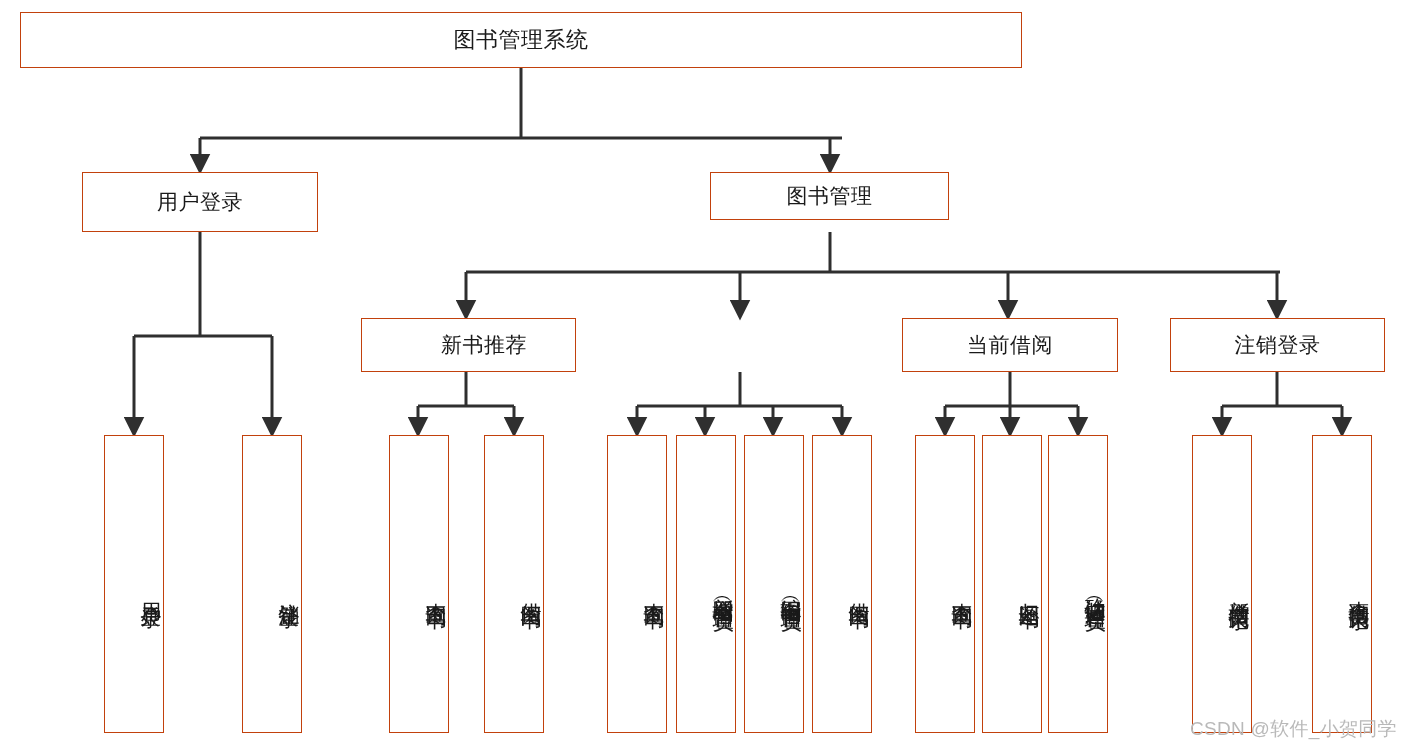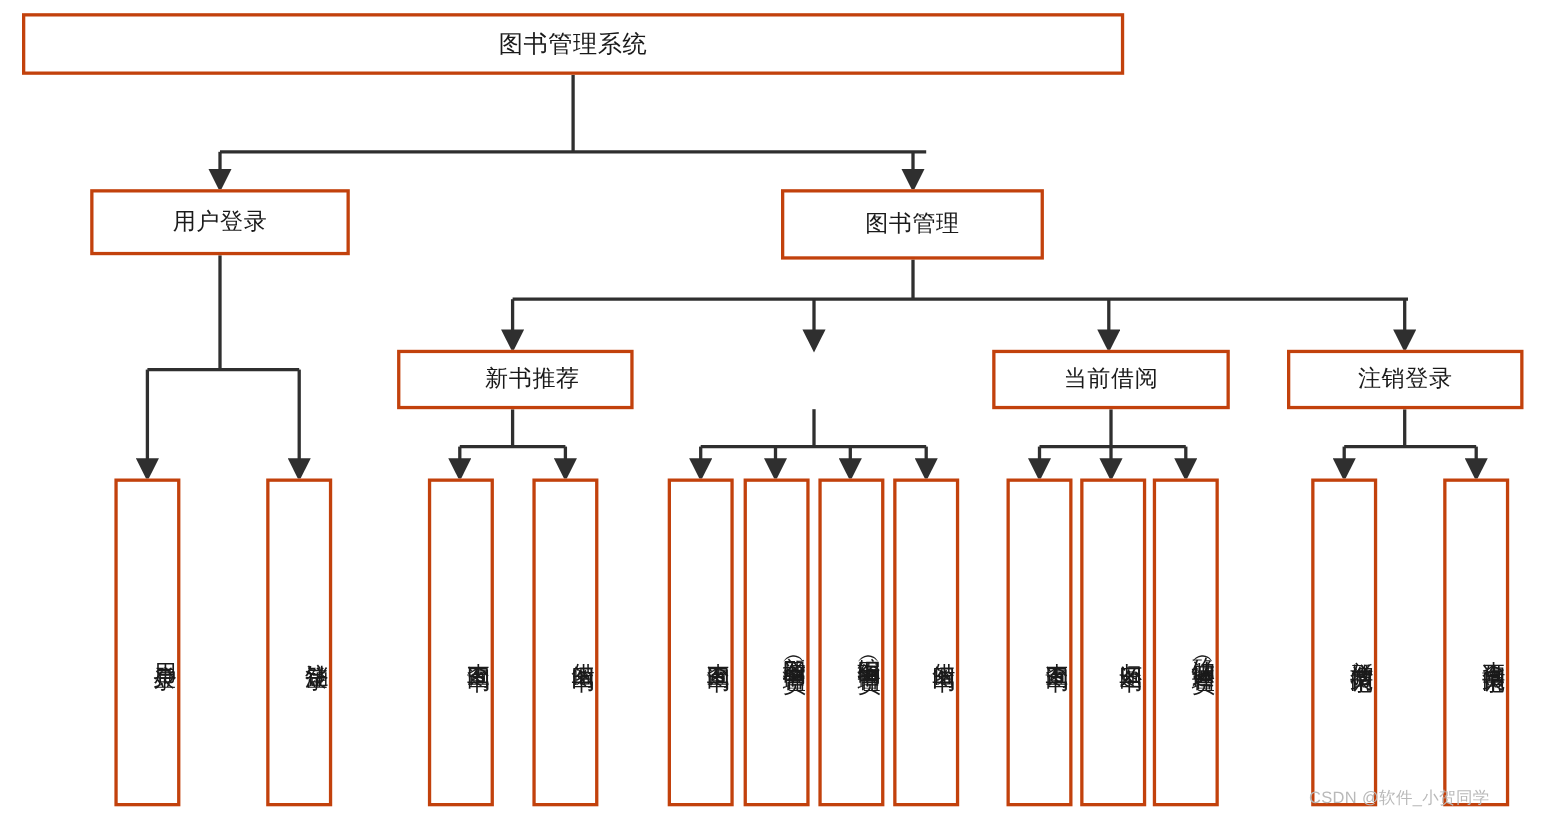--- a/index.html
+++ b/index.html
@@ -22,21 +22,21 @@
     position: absolute;
     left: 0;
     top: 0;
     width: 1405px;
     height: 747px;
     pointer-events: none;
   }
   .node {
     position: absolute;
     box-sizing: border-box;
-    border: 3px solid #c2410c;
+    border: 1px solid #c2410c;
     background: #ffffff;
     color: #1a1a1a;
     display: flex;
     align-items: center;
     justify-content: center;
     text-align: center;
     line-height: 1.16;
     z-index: 2;
   }
   .node.horiz {
@@ -55,21 +55,21 @@
     align-items: flex-start;
     justify-content: center;
   }
   .node.vert > span {
     display: block;
   }
   .watermark {
     position: absolute;
     left: 1190px;
     top: 716px;
-    font-size: 15px;
+    font-size: 19px;
     color: #b9b9b9;
     white-space: nowrap;
     z-index: 5;
     letter-spacing: 0.3px;
   }
 </style>
 </head>
 <body>
 
 <div id="canvas">
@@ -124,21 +124,21 @@
     </g>
   </svg>
 
   <div class="node root horiz" style="left:20px; top:12px; width:1002px; height:56px;">
     <span>图书管理系统</span>
   </div>
 
   <div class="node horiz" style="left:82px; top:172px; width:236px; height:60px;">
     <span>用户登录</span>
   </div>
-  <div class="node horiz" style="left:710px; top:172px; width:239px; height:64px;">
+  <div class="node horiz" style="left:710px; top:172px; width:239px; height:48px;">
     <span>图书管理</span>
   </div>
 
   <div class="node horiz" style="left:361px; top:318px; width:215px; height:54px;padding-left:31px;">
     <span>新书推荐</span>
   </div>
   <div class="node horiz" style="left:902px; top:318px; width:216px; height:54px;">
     <span>当前借阅</span>
   </div>
   <div class="node horiz" style="left:1170px; top:318px; width:215px; height:54px;">

